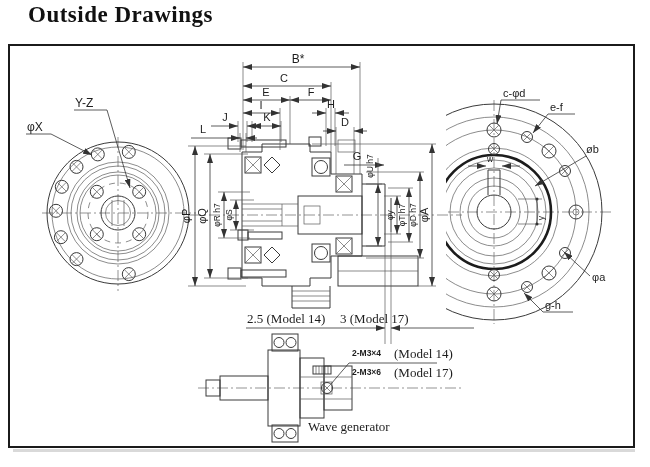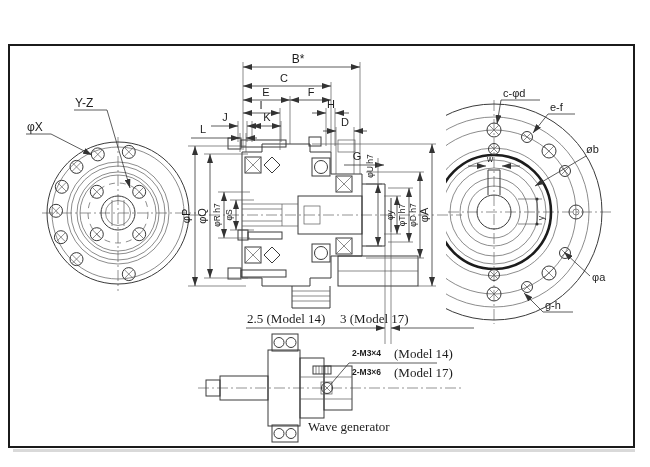--- a/index.html
+++ b/index.html
@@ -16,20 +16,21 @@
   .thin{stroke:#5a5a5a;stroke-width:.7;fill:none;}
   .dimln{stroke:#333;stroke-width:.8;fill:none;}
   .cl{stroke:#666;stroke-width:.7;stroke-dasharray:11 3 2 3;fill:none;}
   .thick{stroke:#1c1c1c;stroke-width:2.6;fill:none;}
   .hatch{stroke:#3a3a3a;stroke-width:.6;fill:none;}
 </style>
 </head>
 <body>
 
 <div class="page">
+  <h1 class="page-title">Outside Drawings</h1>
 
   <svg width="650" height="467" viewBox="0 0 650 467">
     <defs>
       <marker id="ar" viewBox="0 0 9 6" refX="9" refY="3" markerWidth="9" markerHeight="6" markerUnits="userSpaceOnUse" orient="auto-start-reverse">
         <path d="M0,0 L9,3 L0,6 z" fill="#333"></path>
       </marker>
       <g id="boltA">
           <circle r="7" class="ln" stroke-width=".9"></circle>
           <line x1="-5" y1="-5" x2="5" y2="5" class="thin"></line>
           <line x1="-5" y1="5" x2="5" y2="-5" class="thin"></line>

